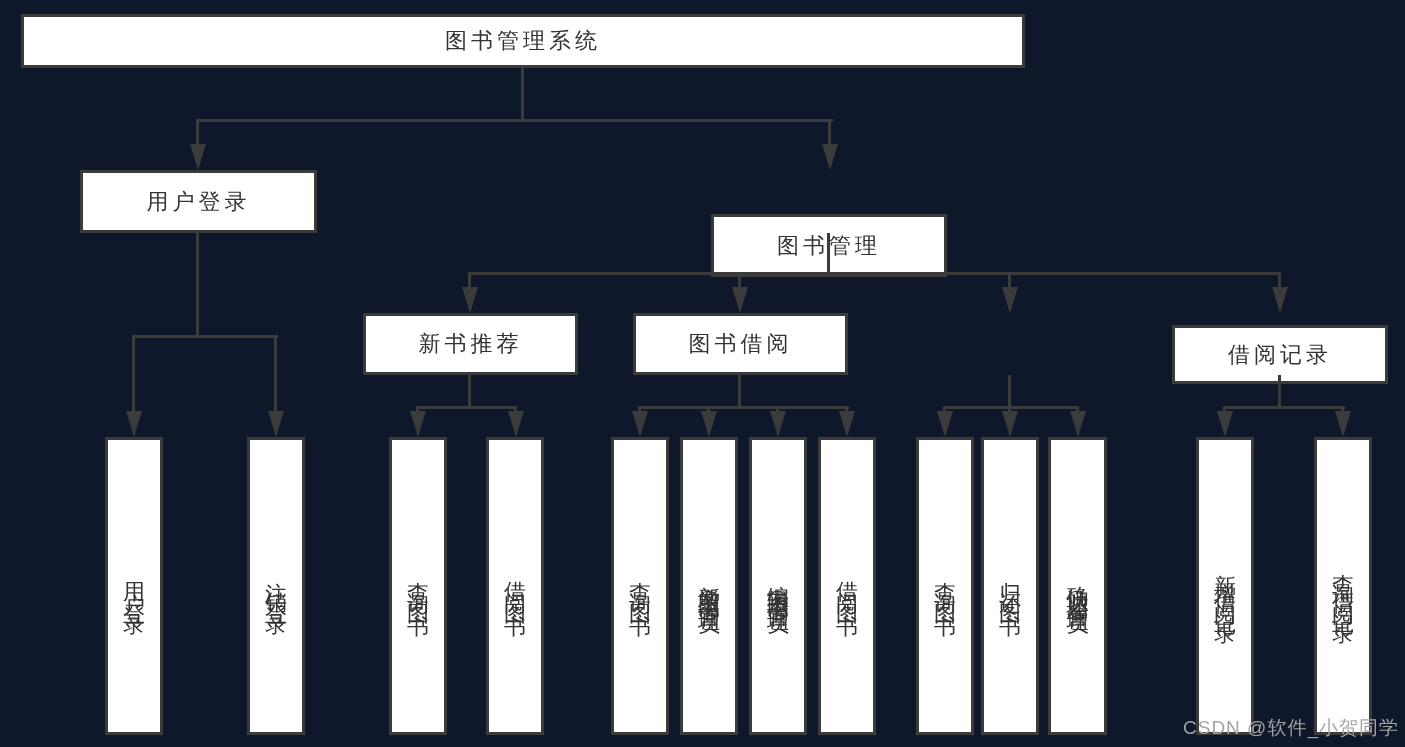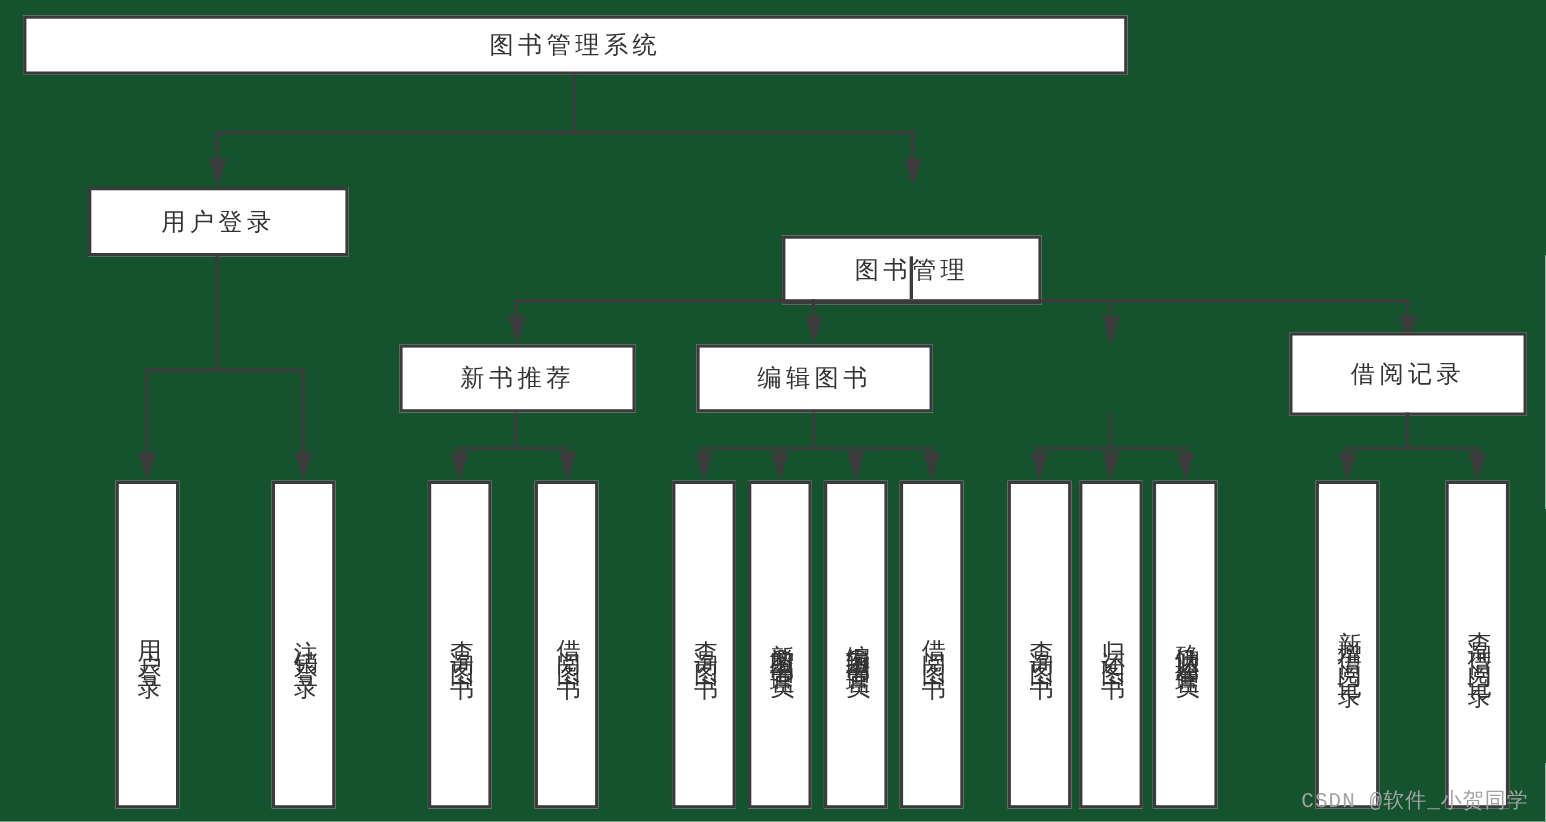--- a/index.html
+++ b/index.html
@@ -1,18 +1,18 @@
 <!DOCTYPE html>
 <html><head>
 <meta charset="utf-8">
 <style>
   html,body { margin:0; padding:0; background:#ffffff; }
   .stage {
-    position:relative; width:1405px; height:747px; background:#14532d;
-    font-family:Liberation Mono, monospace;
+    position:relative; width:1405px; height:747px; background:#0f172a;
+    font-family:Liberation Sans, sans-serif;
     color:#333333; overflow:hidden;
   }
   .box {
     position:absolute; box-sizing:border-box;
     border:3px solid #3b3b3b; background:#ffffff;
     display:flex; align-items:center; justify-content:center;
     text-align:center;
   }
   .hlabel { font-size:22px; letter-spacing:4px; white-space:nowrap; color:#333333; }
   .vt { writing-mode:vertical-rl; text-orientation:mixed; font-size:22px; color:#333333; }
@@ -70,23 +70,23 @@
   <div class="ah" style="left:732px; top:287px;"></div>
   <div class="ln" style="left:1008px; top:272px; width:3px; height:20px;"></div>
   <div class="ah" style="left:1002px; top:287px;"></div>
   <div class="ln" style="left:1278px; top:272px; width:3px; height:20px;"></div>
   <div class="ah" style="left:1272px; top:287px;"></div>
 
   <div class="box" style="left:363px; top:313px; width:215px; height:62px;align-items:center;">
     <span class="hlabel">新书推荐</span>
   </div>
   <div class="box" style="left:633px; top:313px; width:215px; height:62px;">
-    <span class="hlabel">编辑图书</span>
+    <span class="hlabel">图书借阅</span>
   </div>
-  <div class="box" style="left:1172px; top:302px; width:216px; height:76px;text-align:center;">
+  <div class="box" style="left:1172px; top:325px; width:216px; height:59px;text-align:center;">
     <span class="hlabel">借阅记录</span>
   </div>
 
   <div class="ln" style="left:468px; top:375px; width:3px; height:31px;"></div>
   <div class="ln" style="left:416px; top:406px; width:101px; height:3px;"></div>
   <div class="ln" style="left:416px; top:406px; width:3px; height:10px;"></div>
   <div class="ah" style="left:410px; top:411px;"></div>
   <div class="ln" style="left:514px; top:406px; width:3px; height:10px;"></div>
   <div class="ah" style="left:508px; top:411px;"></div>
 

